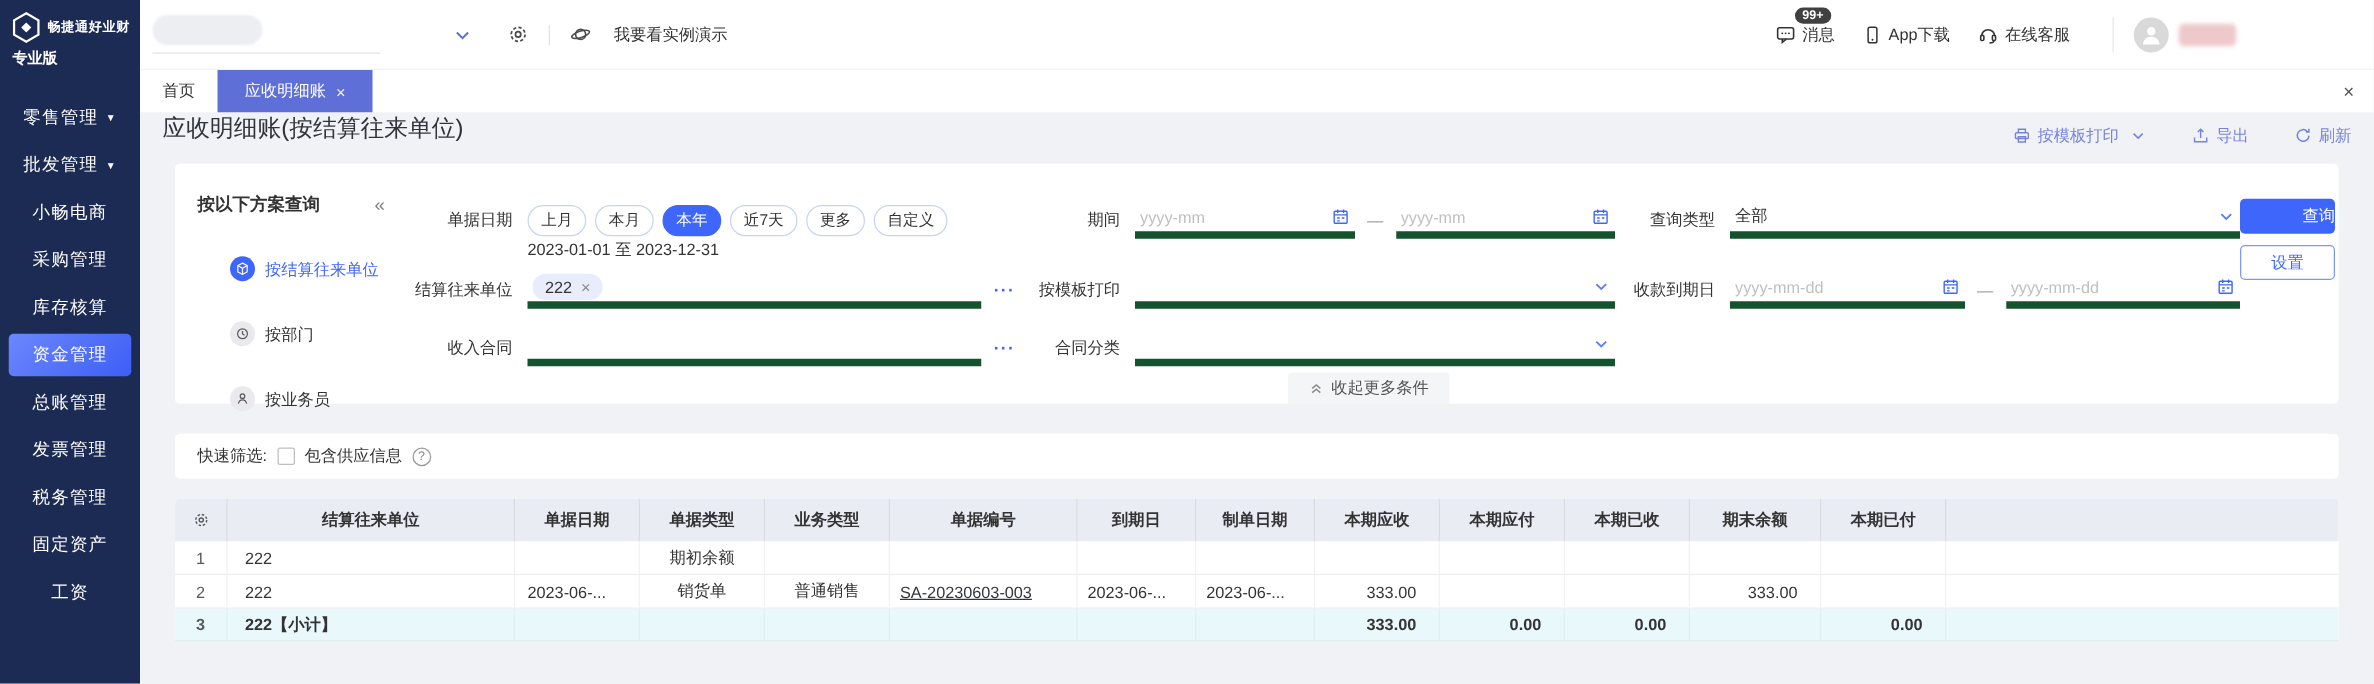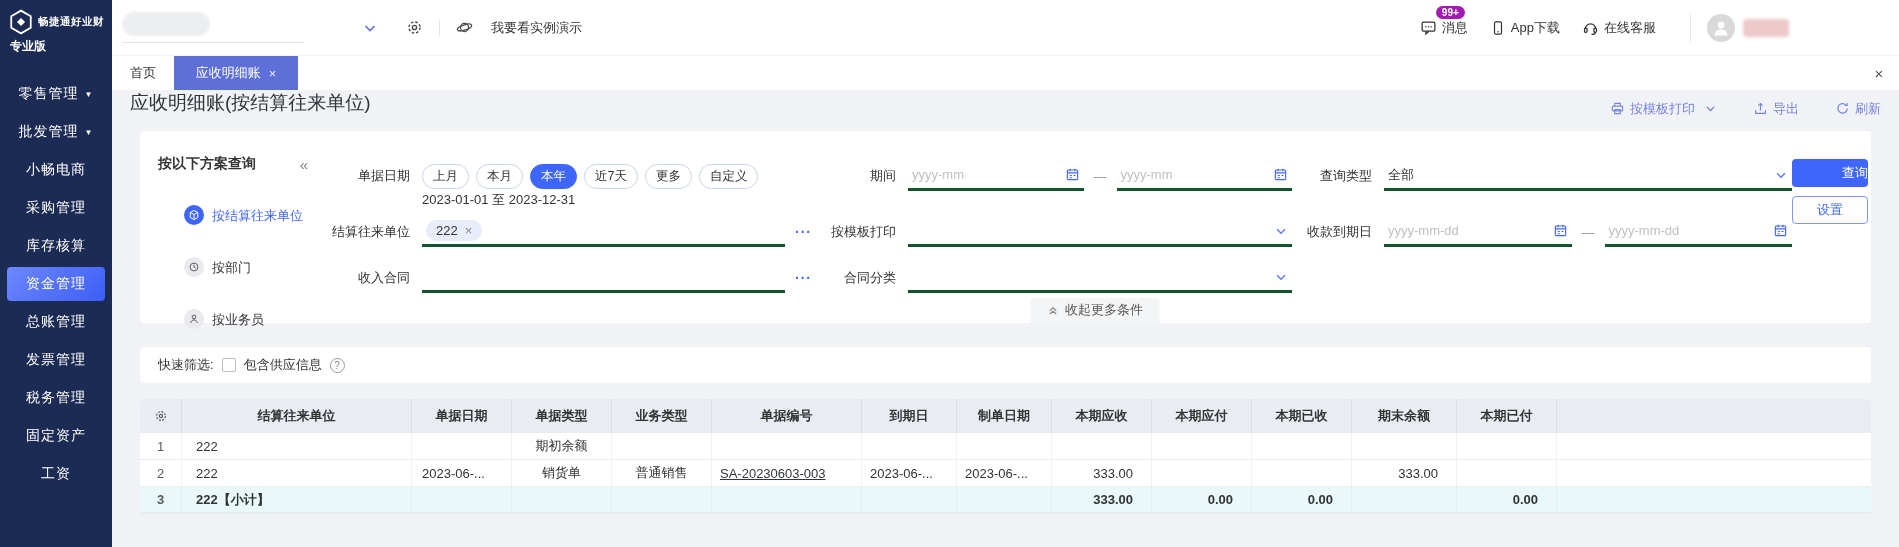--- a/index.html
+++ b/index.html
@@ -26,21 +26,21 @@
 
   .topbar { height:56px; background:#fff; display:flex; align-items:center; padding:0 110px 0 10px; border-bottom:1px solid #f2f2f2; }
   .company-box { width:182px; border-bottom:1px solid #e4e4e6; padding-bottom:6px; }
   .blob { background:#eceef1; border-radius:13px; height:24px; width:88px; filter:blur(1px); }
   .tb-chev { color:#5f6ed6; margin-left:58px; display:flex; }
   .tb-gear { color:#4a4a4a; margin-left:28px; display:flex; }
   .tb-divider { width:1px; height:16px; background:#e3e3e3; margin:0 16px; }
   .tb-link { display:flex; align-items:center; gap:18px; font-size:13px; color:#333; cursor:pointer; }
   .tb-right { margin-left:auto; display:flex; align-items:center; gap:22px; }
   .tb-act { display:flex; align-items:center; gap:5px; font-size:13px; color:#333; cursor:pointer; position:relative; }
-  .badge { position:absolute; top:-13px; left:16px; background:#a21caf; color:#fff; font-size:10px;
+  .badge { position:absolute; top:-13px; left:16px; background:#404040; color:#fff; font-size:10px;
     padding:1px 6px; border-radius:9px; font-weight:bold; }
   .profile { display:flex; align-items:center; gap:8px; margin-left:12px; padding-left:16px; border-left:1px solid #e8e8e8; }
   .avatar { width:28px; height:28px; border-radius:50%; background:#d9d9d9; display:flex; align-items:center; justify-content:center; }
   .name-blob { background:#eec9cc; border-radius:4px; height:18px; width:46px; filter:blur(1.5px); }
 
   .tabbar { height:34px; background:#fff; display:flex; align-items:stretch; }
   .tab-home { width:62px; display:flex; align-items:center; justify-content:center; font-size:13px; color:#333; cursor:pointer; }
   .tab-active { width:124px; background:#5e6fd8; color:#fff; font-size:13px; display:flex; align-items:center;
     justify-content:center; gap:8px; cursor:pointer; }
   .tab-active .x { font-size:13px; opacity:.9; }
@@ -70,21 +70,21 @@
   .fform { flex:1; display:flex; padding:28px 0 0 4px; }
   .fcol { display:flex; flex-direction:column; }
   .fcol1 { width:490px; }
   .fcol2 { width:480px; }
   .fcol3 { width:500px; }
   .frow { height:34px; display:flex; align-items:center; }
   .frow.m1 { margin-top:6px; }
   .frow.m2 { margin-top:12px; }
   .flabel { text-align:right; font-size:13px; color:#333; margin-right:12px; flex-shrink:0; }
   .w88 { width:88px; } .w84 { width:84px; } .w80 { width:80px; }
-  .field { flex:1; display:flex; align-items:center; border-bottom:3px solid #14532d; height:30px; position:relative; padding:0 4px; }
+  .field { flex:1; display:flex; align-items:center; border-bottom:6px solid #14532d; height:30px; position:relative; padding:0 4px; }
   .field .chev { margin-left:auto; color:#5b7bfa; display:flex; }
   .field .cal { margin-left:auto; color:#3f66fb; display:flex; }
   .ph { color:#c0c0c0; font-size:13px; }
   .val { color:#333; font-size:13px; }
   .more-dots { color:#3f66fb; font-weight:bold; font-size:14px; letter-spacing:1px; margin-left:10px; cursor:pointer; }
   .dash { color:#999; margin:0 10px; font-size:13px; }
   .pill { border:1px solid #c9d4f0; border-radius:13px; padding:3px 10px; font-size:12.5px; color:#333;
     margin-right:7px; cursor:pointer; white-space:nowrap; }
   .pill.active { background:#3f66fb; border-color:#3f66fb; color:#fff; }
   .range-line { font-size:13px; color:#333; margin-left:100px; height:16px; line-height:14px; }

